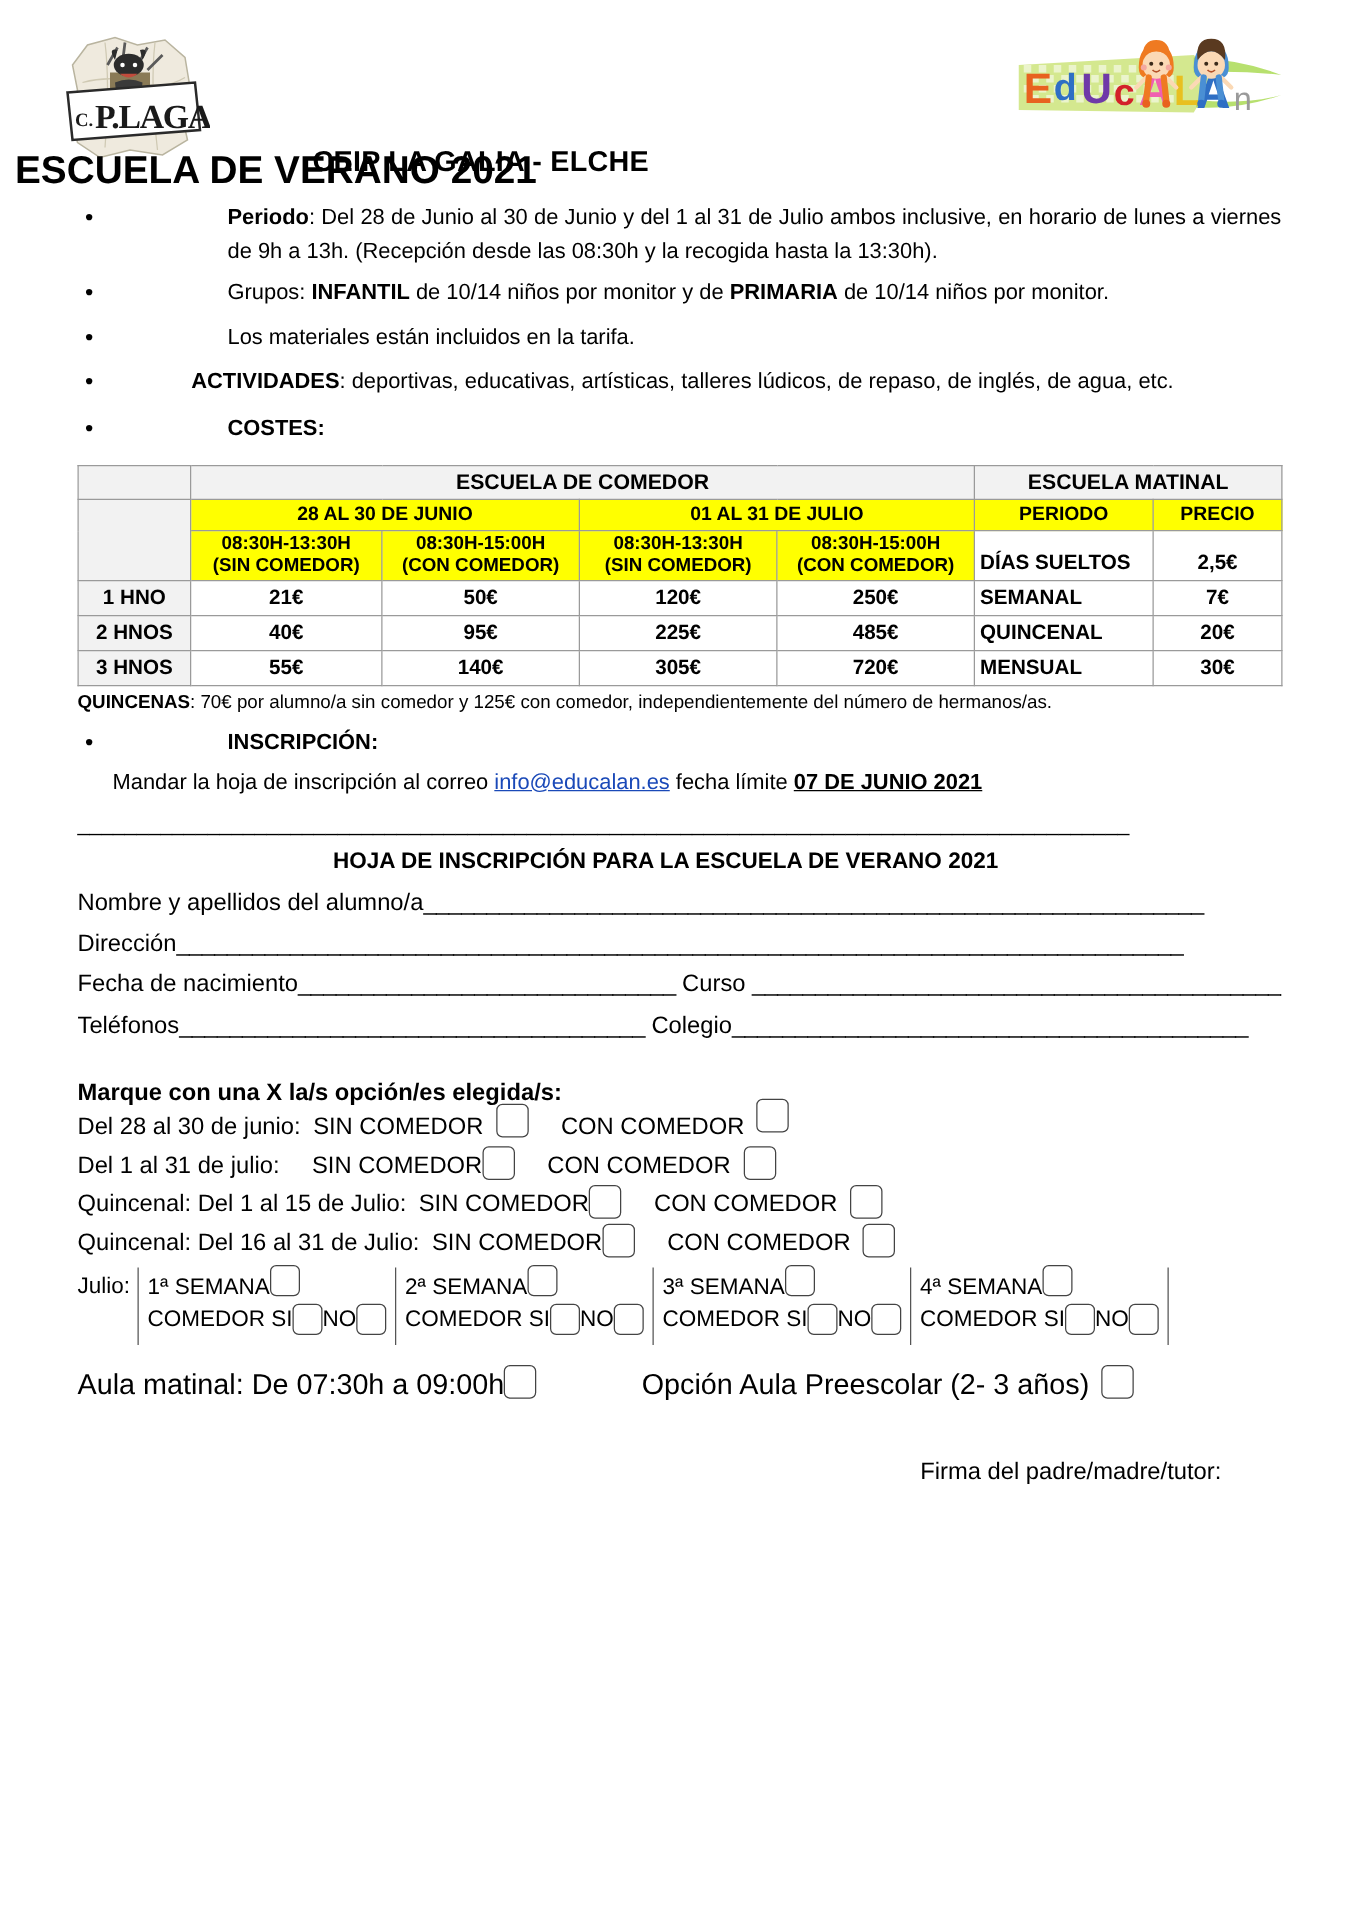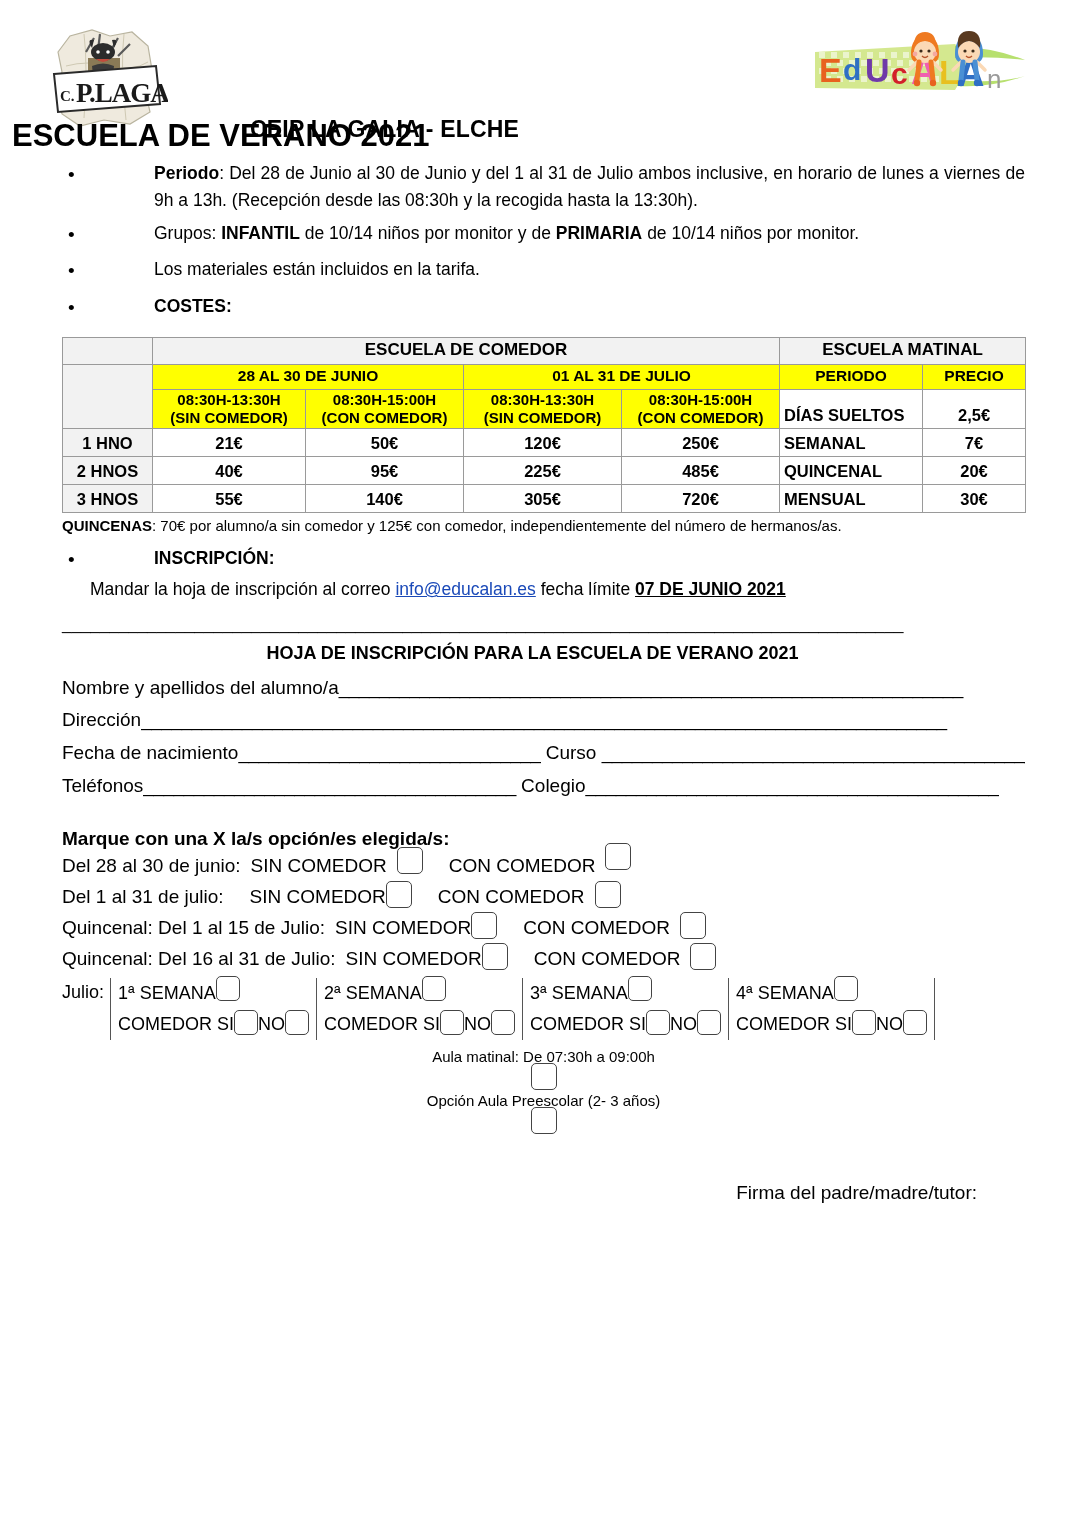--- a/index.html
+++ b/index.html
@@ -44,21 +44,21 @@
     font-size: 17.5px;
     line-height: 1.55;
     margin-bottom: 2px;
   }
   .bullet-dot {
     flex: 0 0 92px;
     font-size: 17px;
     padding-left: 6px;
   }
   .bullet-dot::before { content: "\2022"; font-size: 19px; }
-  .bullet-body { flex: 1 1 auto; }
+  .bullet-body { flex: 1 1 auto; margin-left: 28px; }
 
   .just { text-align: justify; text-align-last: left; }
   .b { font-weight: bold; }
 
   .p-block { font-size: 17.5px; line-height: 1.55; }
 
   .sub-line { font-size: 17.5px; line-height: 1.5; margin-left: 28px; }
 
   
   .table-wrap { margin-top: 14px; padding: 0 62px; }
@@ -135,23 +135,23 @@
   .julio-grid { display: flex; align-items: flex-start; font-size: 18px; }
   .julio-label { padding-top: 4px; padding-right: 6px; }
   .week-col {
     border-left: 1.5px solid #555;
     padding-left: 7px;
     padding-right: 7px;
     min-height: 62px;
   }
   .week-col.last { border-right: 1.5px solid #555; }
   .week-line1 { display: flex; align-items: center; height: 31px; white-space: nowrap; }
-  .week-line2 { display: flex; align-items: center; height: 31px; white-space: nowrap; }
-
-  .bottom-row { padding: 0 62px; margin-top: 8px; display: flex; align-items: center; font-size: 15px; white-space: nowrap; flex-direction: column; }
+  .week-line2 { display: flex; height: 31px; white-space: nowrap; }
+
+  .bottom-row { padding: 0 62px; margin-top: 18px; display: flex; align-items: center; font-size: 23px; white-space: nowrap; }
 
   .firma { text-align: right; padding: 0 110px 0 0; margin-top: 46px; font-size: 19px; }
 </style>
 </head>
 <body>
 
 <div class="page">
 
   <div class="header">
 
@@ -282,20 +282,26 @@
       <div class="bullet-body">
         <span>Grupos: </span><span class="b">INFANTIL</span><span> de 10/14 niños por monitor y de </span><span class="b">PRIMARIA</span><span> de 10/14 niños por monitor.</span>
       </div>
     </div>
 
     <div class="bullet-row" style="margin-top:6px;">
       <div class="bullet-dot"></div>
       <div class="bullet-body">Los materiales están incluidos en la tarifa.</div>
     </div>
 
+    <div class="bullet-row" style="margin-top:6px;">
+      <div class="bullet-dot"></div>
+      <div class="bullet-body just" style="margin-left:-1px;">
+        <span class="b">ACTIVIDADES</span><span>: deportivas, educativas, artísticas, talleres lúdicos, de repaso, de inglés,  de agua, etc.</span>
+      </div>
+    </div>
 
     <div class="bullet-row" style="margin-top:8px;">
       <div class="bullet-dot"></div>
       <div class="bullet-body b">COSTES:</div>
     </div>
   </div>
 
   <div class="table-wrap">
     <table class="prices">
       <colgroup>

